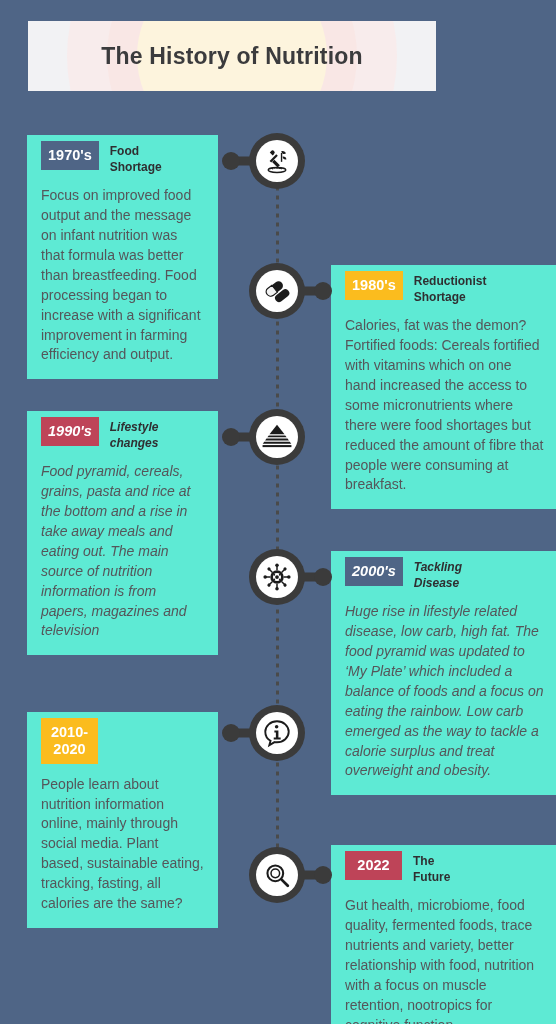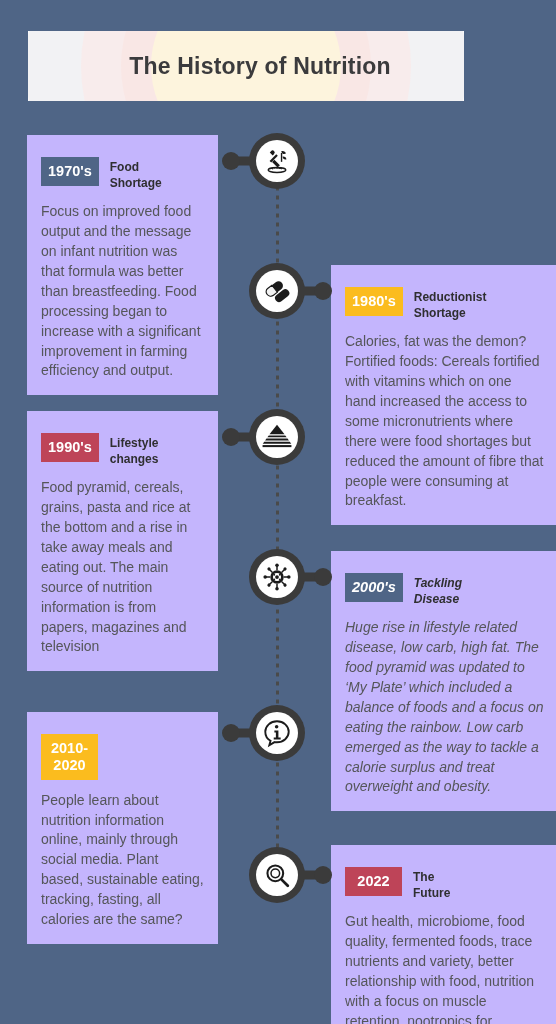--- a/index.html
+++ b/index.html
@@ -13,26 +13,25 @@
     background: #4f6586;
     font-family: "Liberation Sans", sans-serif;
     overflow: hidden;
     position: relative;
   }
 
   
   .header-banner {
     position: absolute;
     left: 28px;
-    top: 31px;
+    top: 21px;
     width: 408px;
     height: 70px;
     background: #ffffff;
     overflow: hidden;
-    padding-left: 28px;
   }
   .header-rings {
     position: absolute;
     left: 0; top: 0; right: 0; bottom: 0;
     overflow: hidden;
   }
   .ring {
     position: absolute;
     border-radius: 50%;
     left: 50%;
@@ -112,24 +111,24 @@
     background: #3b3b3b;
     transform: translateY(-50%);
     z-index: 3;
   }
   .nub-bar-left  { left: -20px;  width: 22px; }
   .nub-bar-right { right: -20px; width: 22px; }
 
   
   .card {
     position: absolute;
-    background: #c4b5fd;
+    background: #5eead4;
     z-index: 2;
     box-sizing: border-box;
-    padding: 22px 14px 14px 14px;
+    padding: 6px 14px 14px 14px;
   }
   .card-left  { left: 27px; width: 191px; }
   .card-right { left: 331px; width: 228px; }
 
   .card-head {
     display: flex;
     align-items: flex-start;
     gap: 11px;
   }
   .badge {
@@ -226,21 +225,21 @@
           <rect x="3" y="9" width="20" height="9.5" rx="4.75" fill="#1b1b1b"></rect>
           <path d="M7.75 9H13v9.5H7.75A4.75 4.75 0 0 1 3 13.75v-.5A4.25 4.25 0 0 1 7.25 9z" fill="#f2f2f2" stroke="#1b1b1b" stroke-width="1.2"></path>
         </g>
         <g transform="rotate(-38 21 21)">
           <rect x="13" y="17" width="17" height="8.4" rx="4.2" fill="#1b1b1b"></rect>
         </g>
       </g>
     </svg>
       </div>
     </div>
-    <div class="card card-left" style="top: 411px;">
+    <div class="card card-left" style="top: 411px; font-style: italic;">
       <div class="card-head">
         <div class="badge" style="background: rgb(190, 68, 88);">
           <span class="badge-era">1990's</span>
         </div>
         <div class="card-title">Lifestyle
 changes</div>
       </div>
       <div class="card-body">Food pyramid, cereals, grains, pasta and rice at the bottom and a rise in take away meals and eating out. The main source of nutrition information is from papers, magazines and television</div>
     </div>
     <div class="node" style="top: 409px;">

